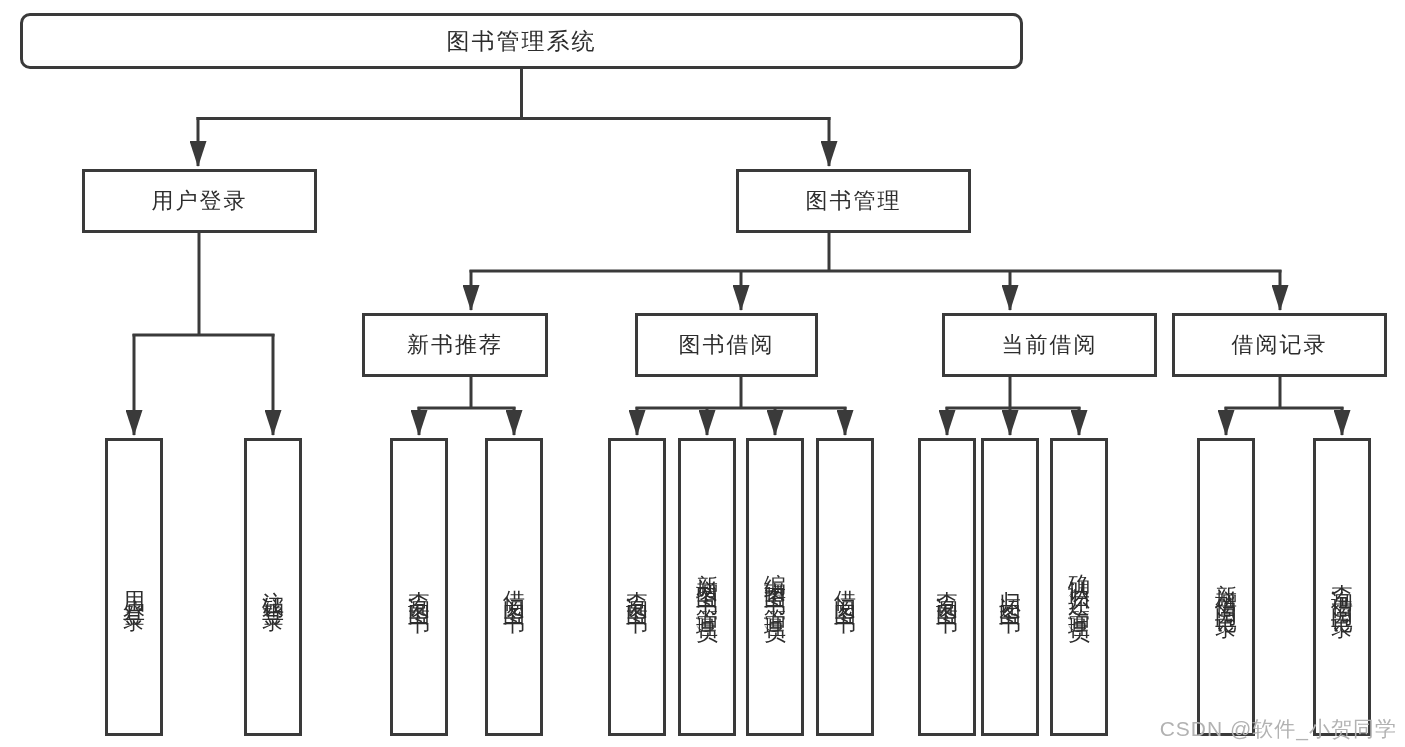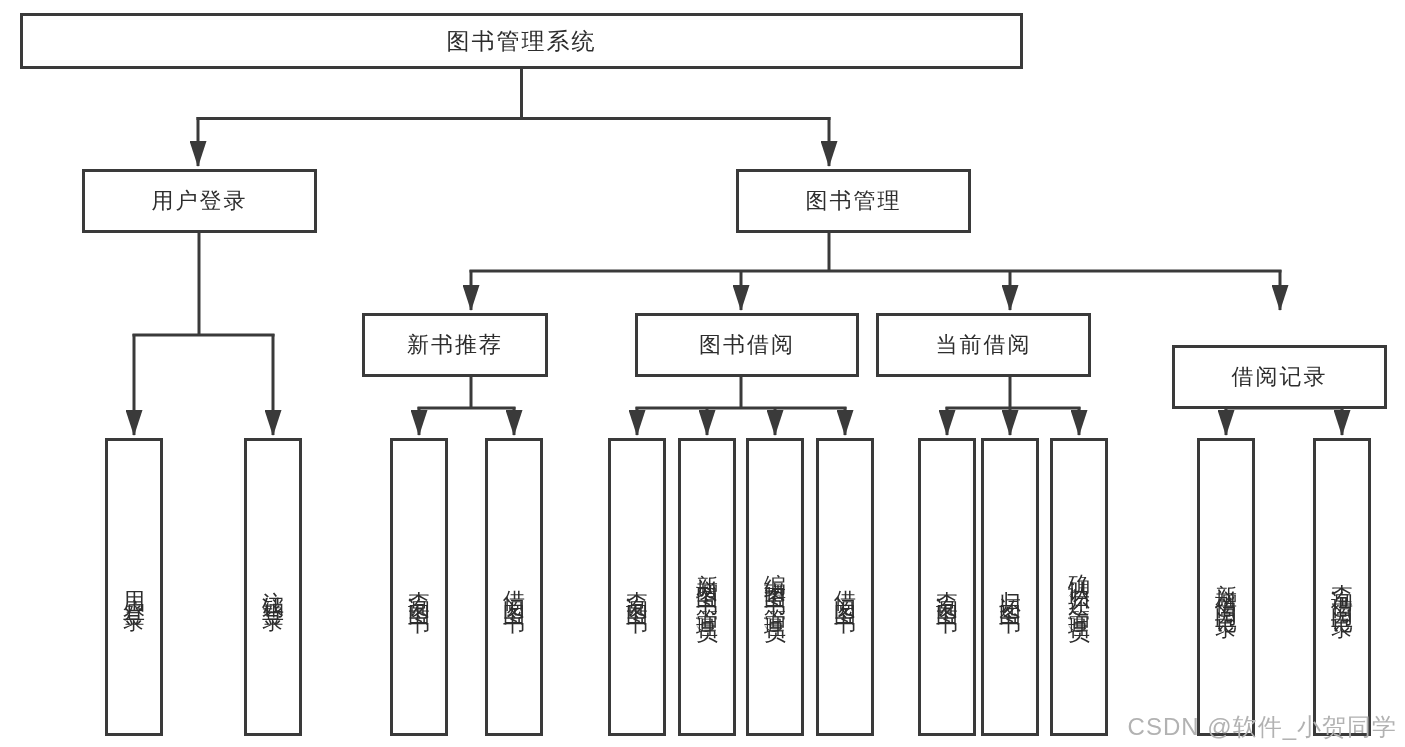--- a/index.html
+++ b/index.html
@@ -9,29 +9,29 @@
   }
   svg.connectors{position:absolute;left:0;top:0;color:var(--line-color,#3a3a3a);}
   .node{
     position:absolute;box-sizing:border-box;background:#fff;
     border:3px solid var(--line-color,#3a3a3a);
     color:var(--text-color,#2d2d2d);
     display:flex;align-items:center;justify-content:center;
     font-size:22px;letter-spacing:2px;white-space:nowrap;z-index:2;
   }
   .hnode{height:64px;}
-  .root{left:20px;top:13px;width:1003px;height:56px;font-size:23px;}
+  .root{left:20px;top:13px;width:1003px;height:56px;font-size:23px;border-radius:10px;}
   .vnode{
     top:438px;width:58px;height:298px;
     writing-mode:vertical-rl;text-orientation:mixed;
     letter-spacing:7px;font-size:22px;line-height:1;
   }
   .watermark{
     position:absolute;right:8px;bottom:4px;z-index:5;
-    color:var(--watermark-color,#b2b2b2);font-size:24px;letter-spacing:1px;
+    color:var(--watermark-color,#b2b2b2);font-size:21px;letter-spacing:1px;
   }
 </style>
 </head>
 <body>
 
 <div class="canvas">
 
   <svg class="connectors" width="1405" height="747" viewBox="0 0 1405 747" fill="none">
     <defs>
       <marker id="arw" markerUnits="userSpaceOnUse" markerWidth="26" markerHeight="17" viewBox="0 0 26 17" refX="25" refY="8.5" orient="auto">
@@ -79,23 +79,23 @@
     <path d="M1226,407 V435" stroke="currentColor" stroke-width="3" marker-end="url(#arw)"></path>
     <path d="M1342,407 V435" stroke="currentColor" stroke-width="3" marker-end="url(#arw)"></path>
   </svg>
 
   <div class="node root">图书管理系统</div>
 
   <div class="node hnode" style="left:82px;top:169px;width:235px;">用户登录</div>
   <div class="node hnode" style="left:736px;top:169px;width:235px;">图书管理</div>
 
   <div class="node hnode" style="left:362px;top:313px;width:186px;">新书推荐</div>
-  <div class="node hnode" style="left:635px;top:313px;width:224px;">图书借阅</div>
-  <div class="node hnode" style="left:876px;top:313px;width:215px;">当前借阅</div>
-  <div class="node hnode" style="left:1172px;top:313px;width:215px;margin-top:32px;">借阅记录</div>
+  <div class="node hnode" style="left:635px;top:313px;width:183px;">图书借阅</div>
+  <div class="node hnode" style="left:942px;top:313px;width:215px;">当前借阅</div>
+  <div class="node hnode" style="left:1172px;top:313px;width:215px;">借阅记录</div>
 
   <div class="node vnode" style="left:105px;">用户登录</div>
   <div class="node vnode" style="left:244px;">注销登录</div>
 
   <div class="node vnode" style="left:390px;">查询图书</div>
   <div class="node vnode" style="left:485px;">借阅图书</div>
 
   <div class="node vnode" style="left:608px;">查询图书</div>
   <div class="node vnode" style="left:678px;">新增图书（管理员）</div>
   <div class="node vnode" style="left:746px;">编辑图书（管理员）</div>

